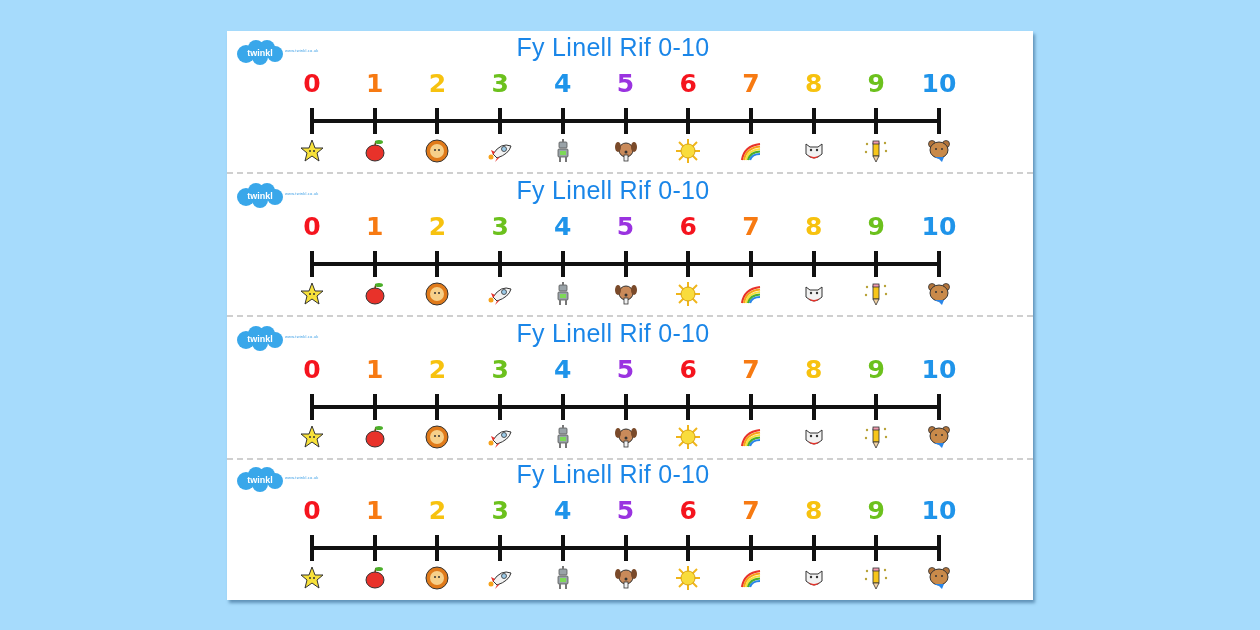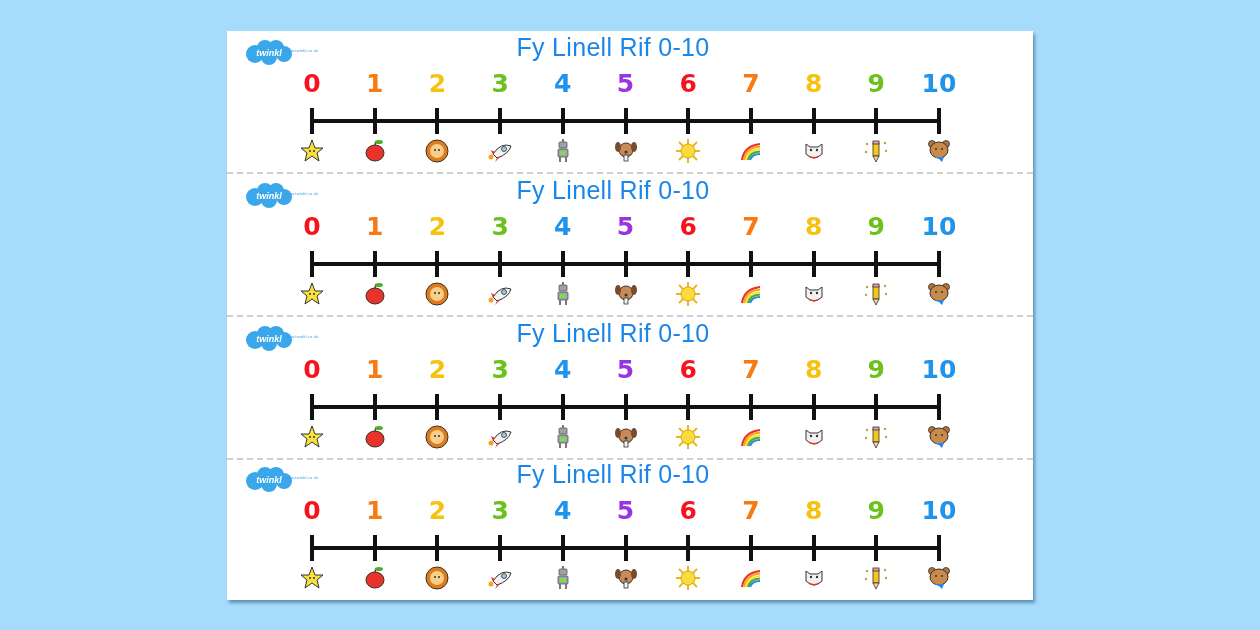--- a/index.html
+++ b/index.html
@@ -15,21 +15,21 @@
     box-shadow: 2px 3px 3px rgba(40,90,130,0.55);
   }
   .strip {
     position:absolute; left:0; width:806px; height:143px;
   }
   .divider {
     position:absolute; left:0; right:0; bottom:0; height:0;
     border-top:2px dashed #cfcfcf;
   }
   .logo {
-    position:absolute; left:18px; top:8px; width:48px; height:26px;font-style:italic;
+    position:absolute; left:9px; top:8px; width:48px; height:26px;
   }
   .logo svg { display:block; }
   .url {
     position:absolute; left:58px; top:17px;
     font-size:4px; color:#3a9ee6; letter-spacing:0.2px;
     font-family:"Liberation Sans", sans-serif;
   }
   .title {
     position:absolute; left:0; right:0; top:2px; text-align:center;
     font-family:"Liberation Sans", sans-serif;

